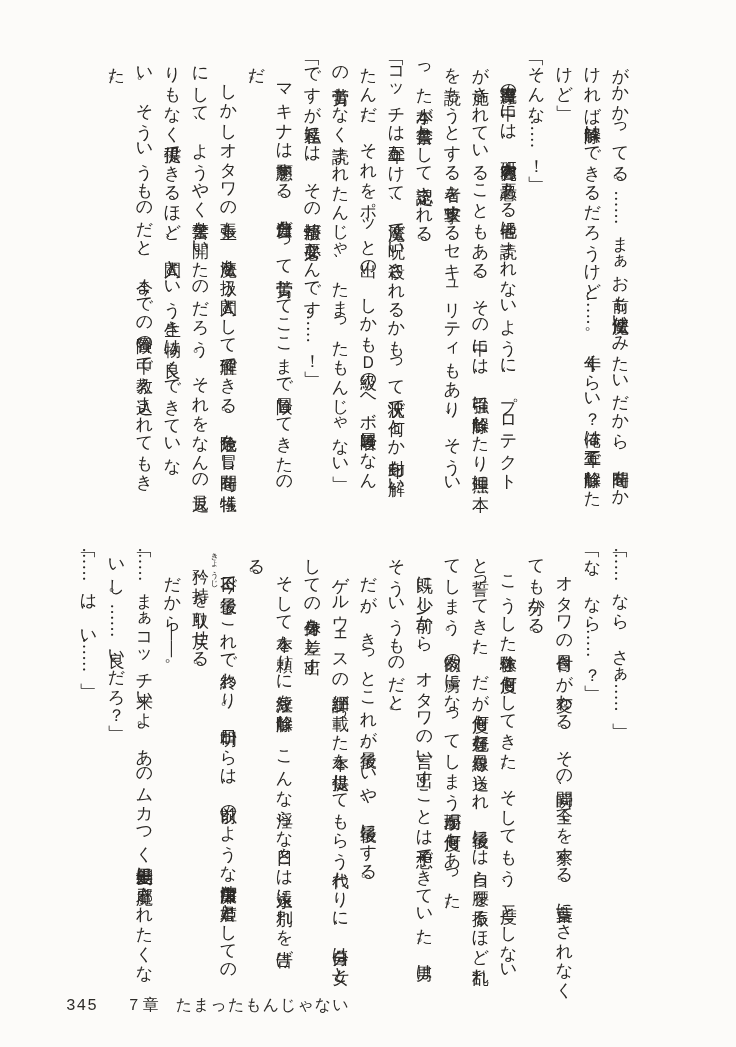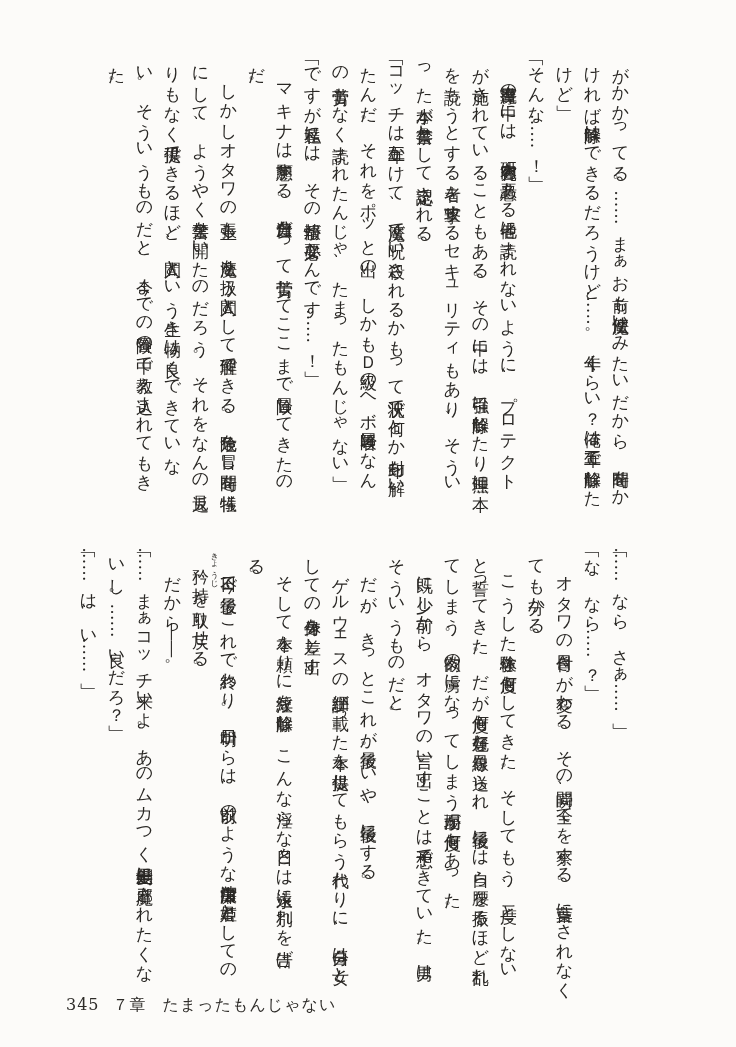--- a/index.html
+++ b/index.html
@@ -47,21 +47,21 @@
   }
   .footer {
     position: absolute;
     left: 66px;
     top: 995px;
     font-size: 16px;
     letter-spacing: 1px;
     white-space: nowrap;
     color: #2e2c29;
   }
-  .footer .page-num { margin-right: 13px; }
+  .footer .page-num { margin-right: 28px; font-family: Liberation Mono, monospace; }
   .footer .chapter  { margin-right: 16px; text-align: right; }
 </style>
 </head>
 <body>
 
 <div class="page">
 
   <div class="vblock block-top">
     <p>がかかってる。……まぁお前も魔法使いみたいだから、時間をかければ解除はできるだろうけど……。十年くらい？俺は五年で解除したけど」</p>
     <p>「そんな……！」</p>

